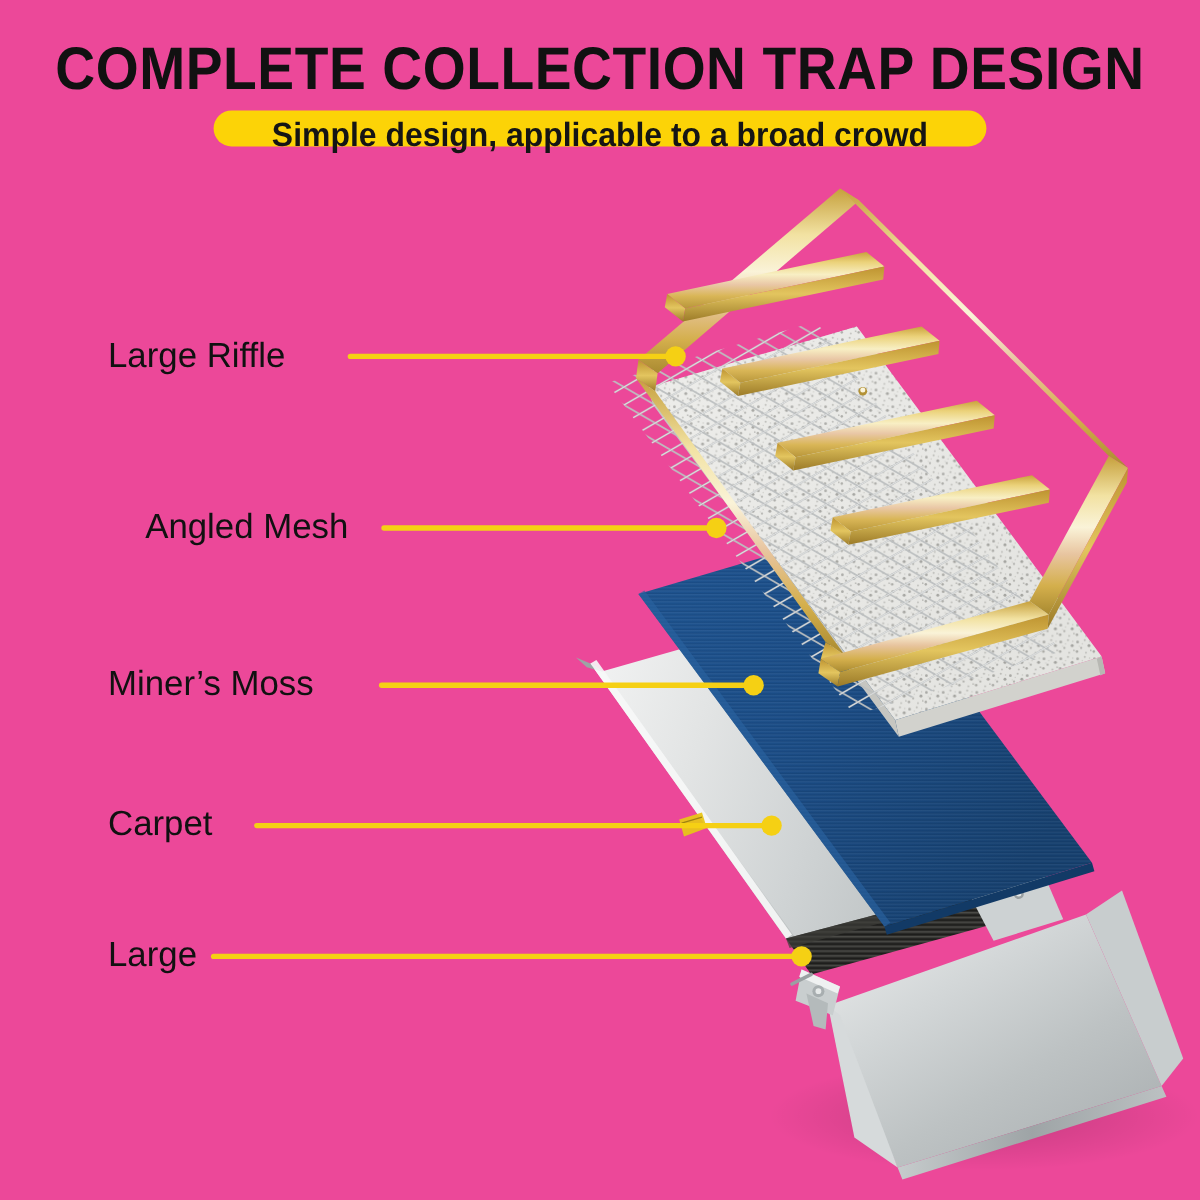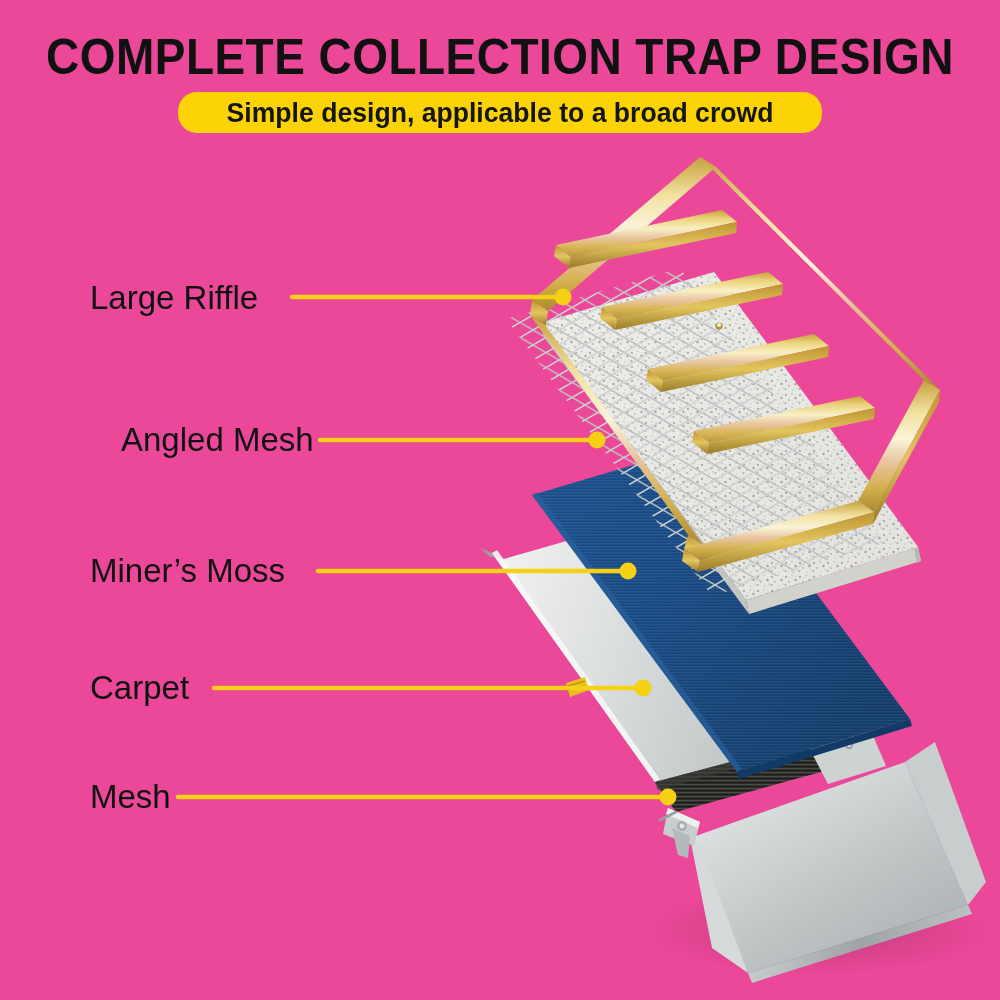--- a/index.html
+++ b/index.html
@@ -40,21 +40,21 @@
     transform: scaleX(0.92);
     transform-origin: 50% 50%;
     white-space: nowrap;
   }
 
   .subtitle-bar {
     position: absolute;
     left: 178px;
     top: 92px;
     width: 644px;
-    height: 41px;
+    height: 30px;
     background: #FCD307;
     border-radius: 19px;
   }
   .subtitle-text {
     position: absolute;
     left: 0; top: 0;
     width: 644px;
     height: 41px;
     line-height: 41px;
     text-align: center;
@@ -65,21 +65,21 @@
     white-space: nowrap;
     transform: scaleX(0.95);
     transform-origin: 50% 50%;
   }
 
   
   .callout-label {
     position: absolute;
     font-family: "Liberation Sans", sans-serif;
     font-weight: 400;
-    font-size: 33px;
+    font-size: 29px;
     color: #111111;
     white-space: nowrap;
     line-height: 33px;
   }
 
   
   #art {
     position: absolute;
     left: 0; top: 0;
     width: 1000px;
@@ -310,16 +310,16 @@
         <line x1="178" y1="797" x2="665" y2="797" stroke="#F5D014" stroke-width="4.5" stroke-linecap="round"></line>
         <circle cx="668" cy="797" r="8.5" fill="#F5D014"></circle>
       </g>
   </svg>
 
   <div id="labels">
       <div class="callout-label" style="left: 90px; top: 281px;">Large Riffle</div>
       <div class="callout-label" style="left: 90px; top: 423px; margin-left: 31px;">Angled Mesh</div>
       <div class="callout-label" style="left: 90px; top: 554px;">Miner’s Moss</div>
       <div class="callout-label" style="left: 90px; top: 671px; text-align: center;">Carpet</div>
-      <div class="callout-label" style="left: 90px; top: 780px;">Mesh</div>
+      <div class="callout-label" style="left: 90px; top: 780px;">Large</div>
     </div>
 
 </div>
 
 </body></html>

